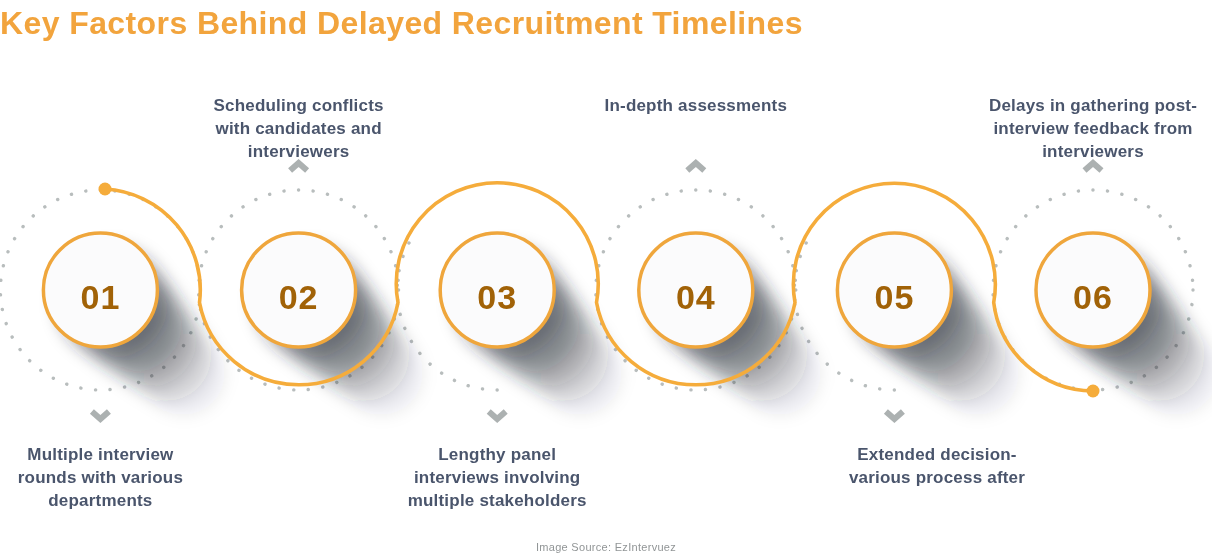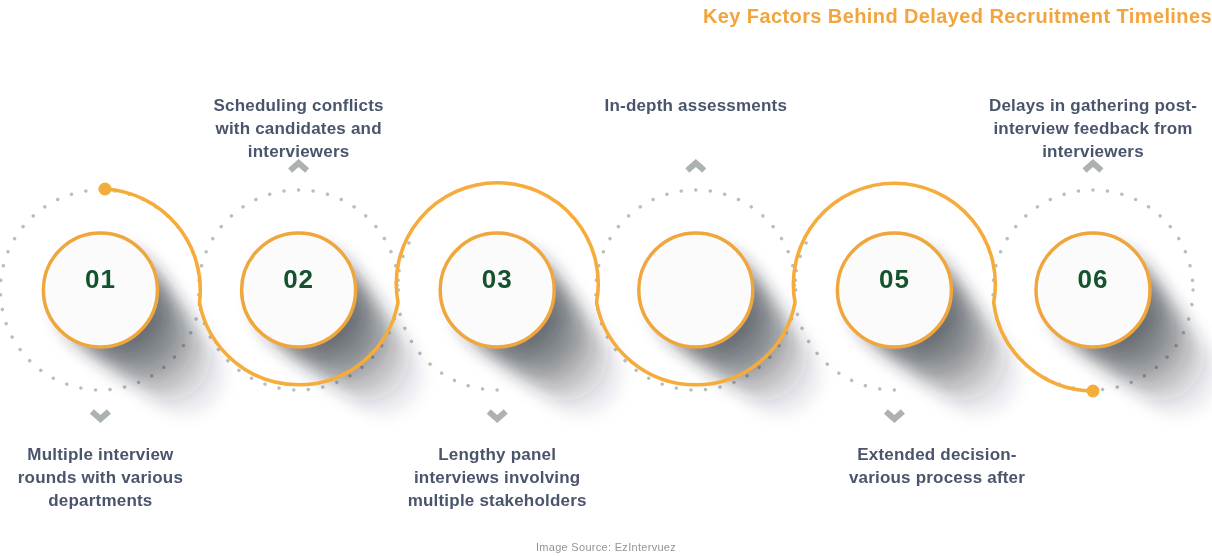--- a/index.html
+++ b/index.html
@@ -7,36 +7,36 @@
     position: relative;
     width: 1212px;
     height: 556px;
     background: #ffffff;
     overflow: hidden;
     font-family: "Liberation Sans", "DejaVu Sans", sans-serif;
   }
   #title {
     position: absolute;
     top: 5px; left: 0; right: 0;
-    text-align: right;
-    font-size: 20px;
+    text-align: left;
+    font-size: 32px;
     font-weight: bold;
     letter-spacing: 0.4px;
     color: #F2A43D;
   }
   svg#graphic { position: absolute; top: 0; left: 0; }
   .step-number {
     position: absolute;
     width: 114px; height: 114px;
-    top: 222px;
+    top: 240px;
     display: flex; align-items: center; justify-content: center;
-    font-size: 26px;
+    font-size: 34px;
     font-weight: bold;
     letter-spacing: 1px;
-    color: #14532d;
+    color: #a16207;
   }
   .step-label {
     position: absolute;
     width: 250px;
     text-align: center;
     font-size: 17px;
     line-height: 23px;
     font-weight: bold;
     letter-spacing: 0.2px;
     color: #4A556C;
@@ -146,20 +146,21 @@
       <polyline points="885.9,411.5 894.4,419 902.9,411.5"></polyline>
       <polyline points="290.1,170.5 298.6,163 307.1,170.5"></polyline>
       <polyline points="687.3,170.5 695.8,163 704.3,170.5"></polyline>
       <polyline points="1084.5,170.5 1093,163 1101.5,170.5"></polyline>
     </g>
   </svg>
 
   <div class="step-number" style="left:43.4px">01</div>
   <div class="step-number" style="left:241.6px">02</div>
   <div class="step-number" style="left:440.2px">03</div>
+  <div class="step-number" style="left:638.8px">04</div>
   <div class="step-number" style="left:837.4px">05</div>
   <div class="step-number" style="left:1036px">06</div>
 
   <div class="step-label label-top" style="left:173.6px">
     <span>Scheduling conflicts</span>
     <span>with candidates and</span>
     <span>interviewers</span>
   </div>
   <div class="step-label label-top" style="left:570.8px">
     <span>In-depth assessments</span>

